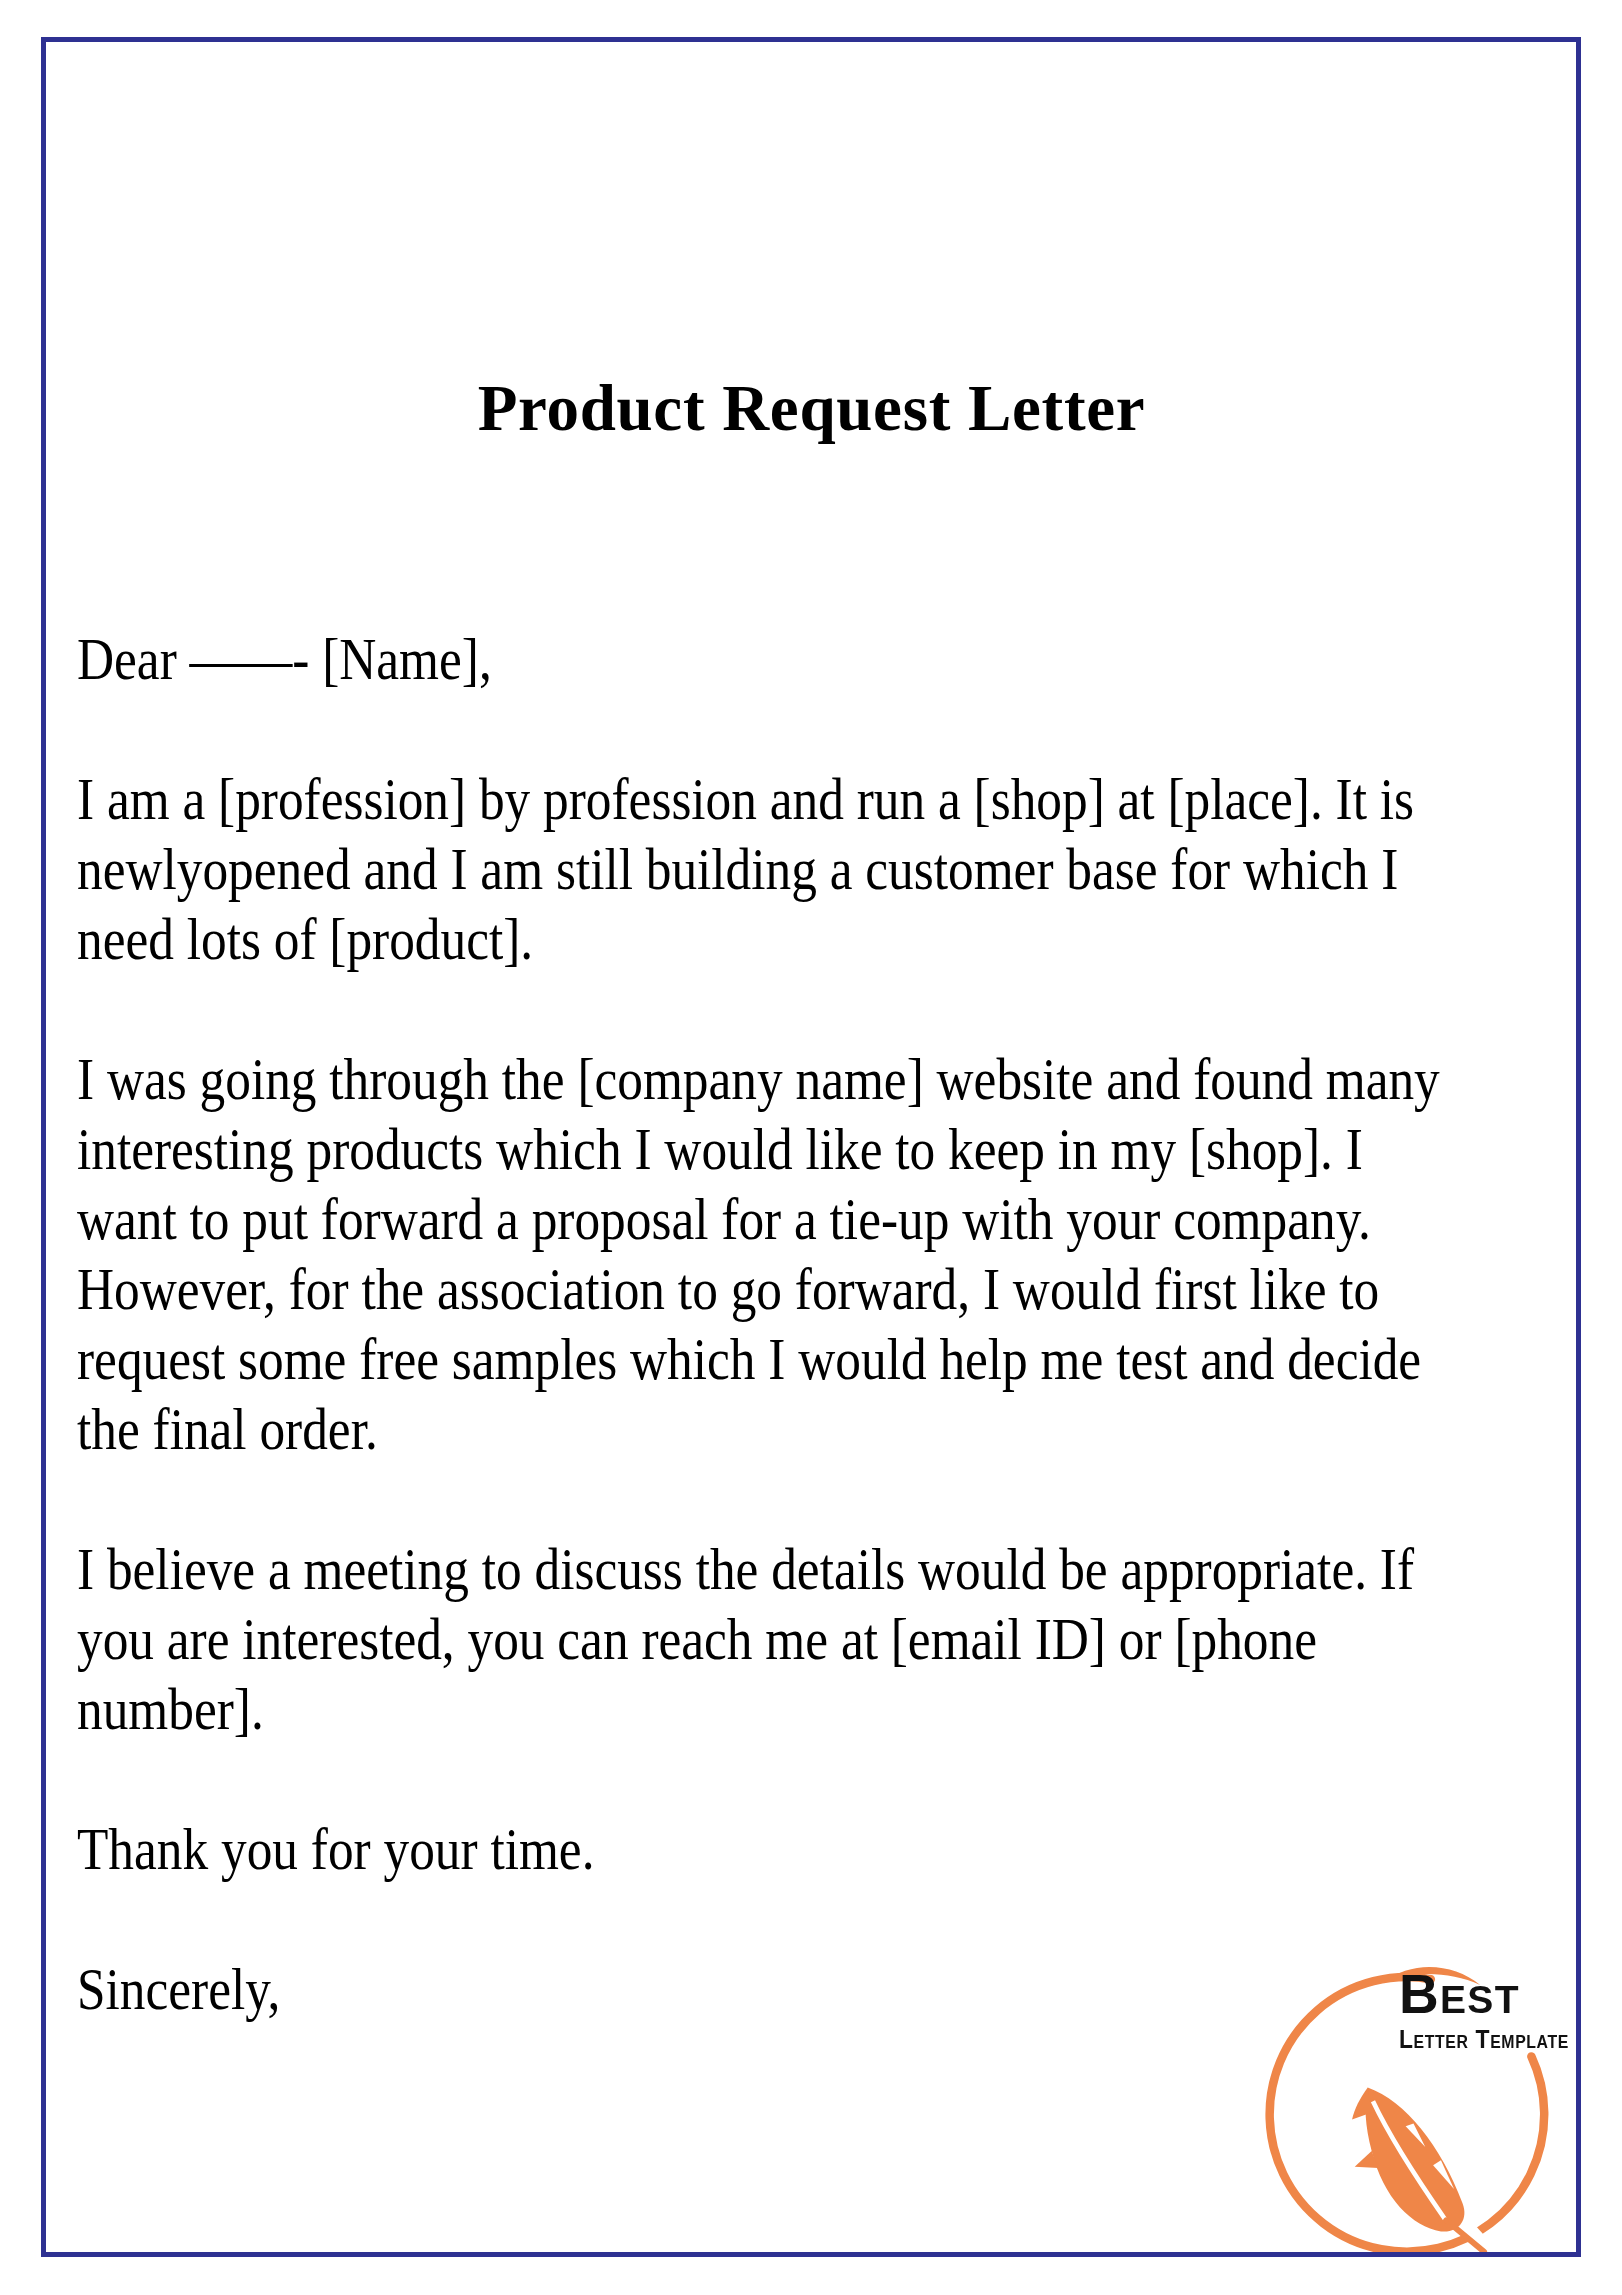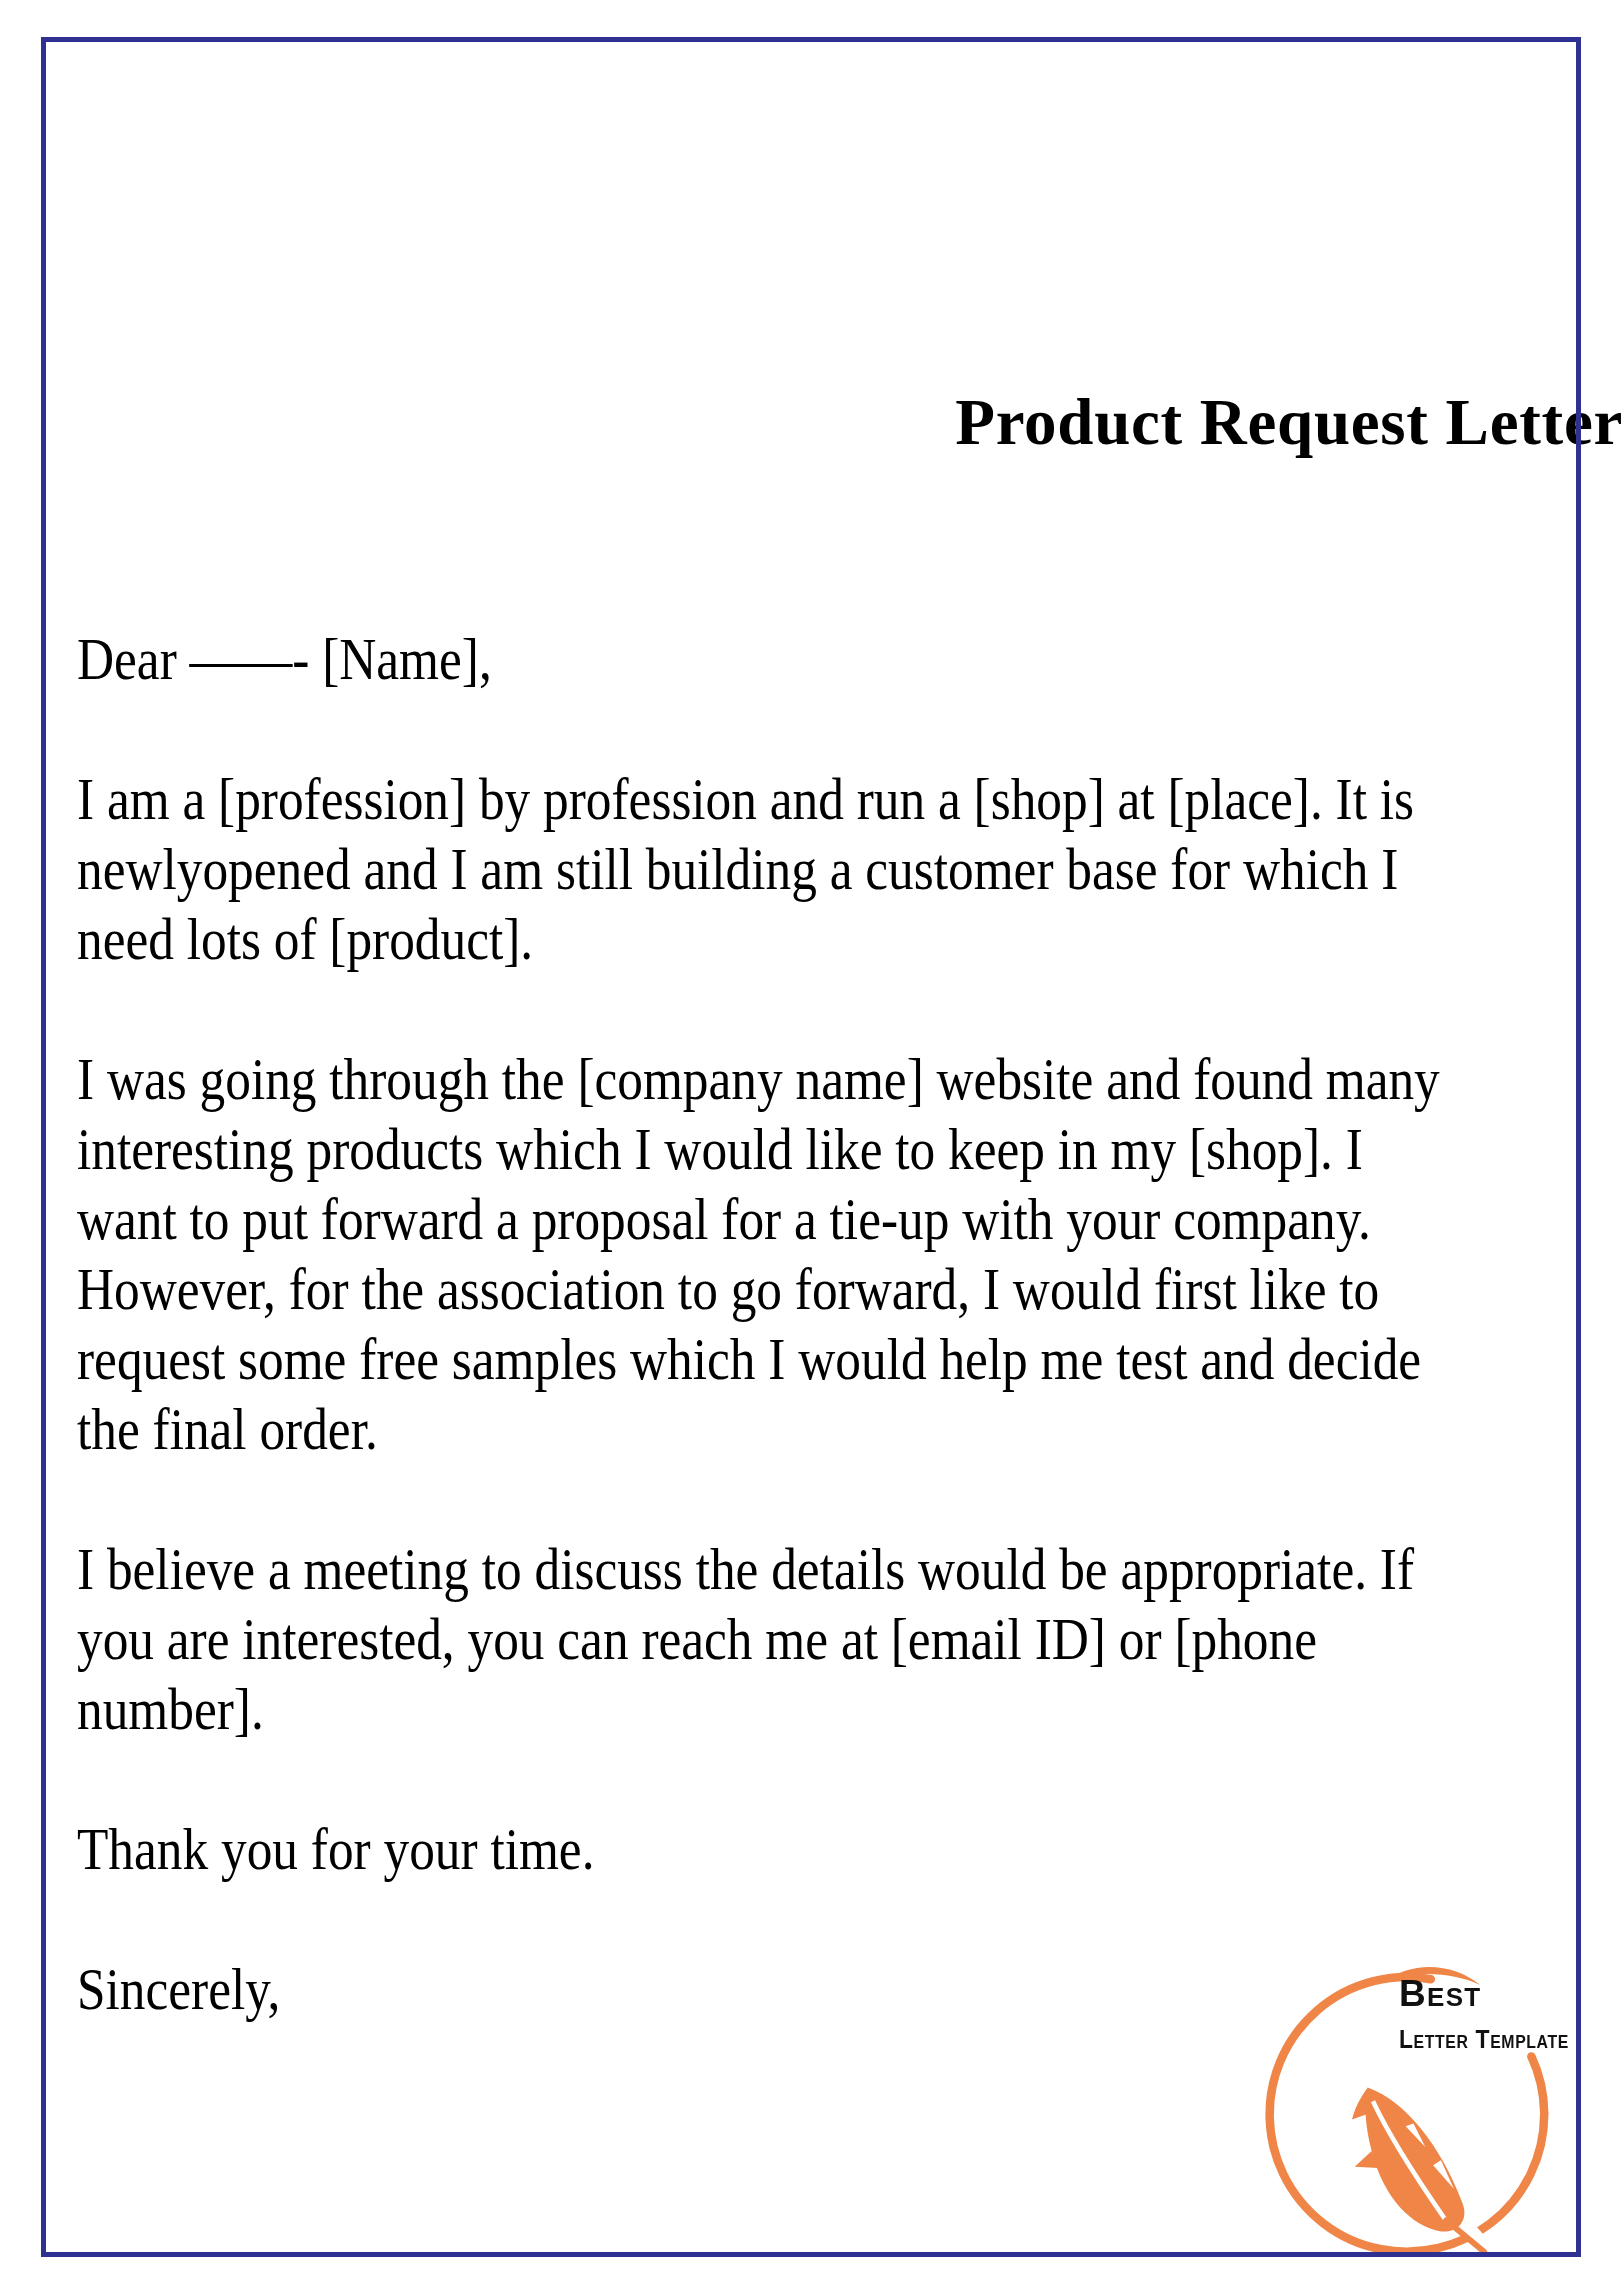--- a/index.html
+++ b/index.html
@@ -23,23 +23,23 @@
     width: 1540px;
     height: 2220px;
     border: 5.9px solid #2e3192;
     box-sizing: border-box;
     z-index: 5;
     pointer-events: none;
   }
   .doc-title {
     position: absolute;
     left: 0;
-    top: 342px;
+    top: 328px;
     width: 1623px;
-    text-align: right;
+    text-align: center;
     font-weight: 700;
     font-size: 65px;
     line-height: 65px;
     letter-spacing: 0.7px;
     z-index: 2;
     margin-top: 48px;
   }
   .letter-body {
     position: absolute;
     left: 77px;
@@ -69,21 +69,21 @@
     position: absolute;
     left: 0;
     top: 0;
   }
   .logo-brand {
     position: absolute;
     left: 162px;
     top: 35px;
     font-family: "Liberation Sans", "DejaVu Sans", sans-serif;
     font-weight: 700;
-    font-size: 37px;
+    font-size: 55px;
     line-height: 58px;
     font-variant: small-caps;
     letter-spacing: 1.3px;
     color: #111111;
   }
   .logo-tagline {
     position: absolute;
     left: 162px;
     top: 96px;
     font-family: "Liberation Sans", "DejaVu Sans", sans-serif;

